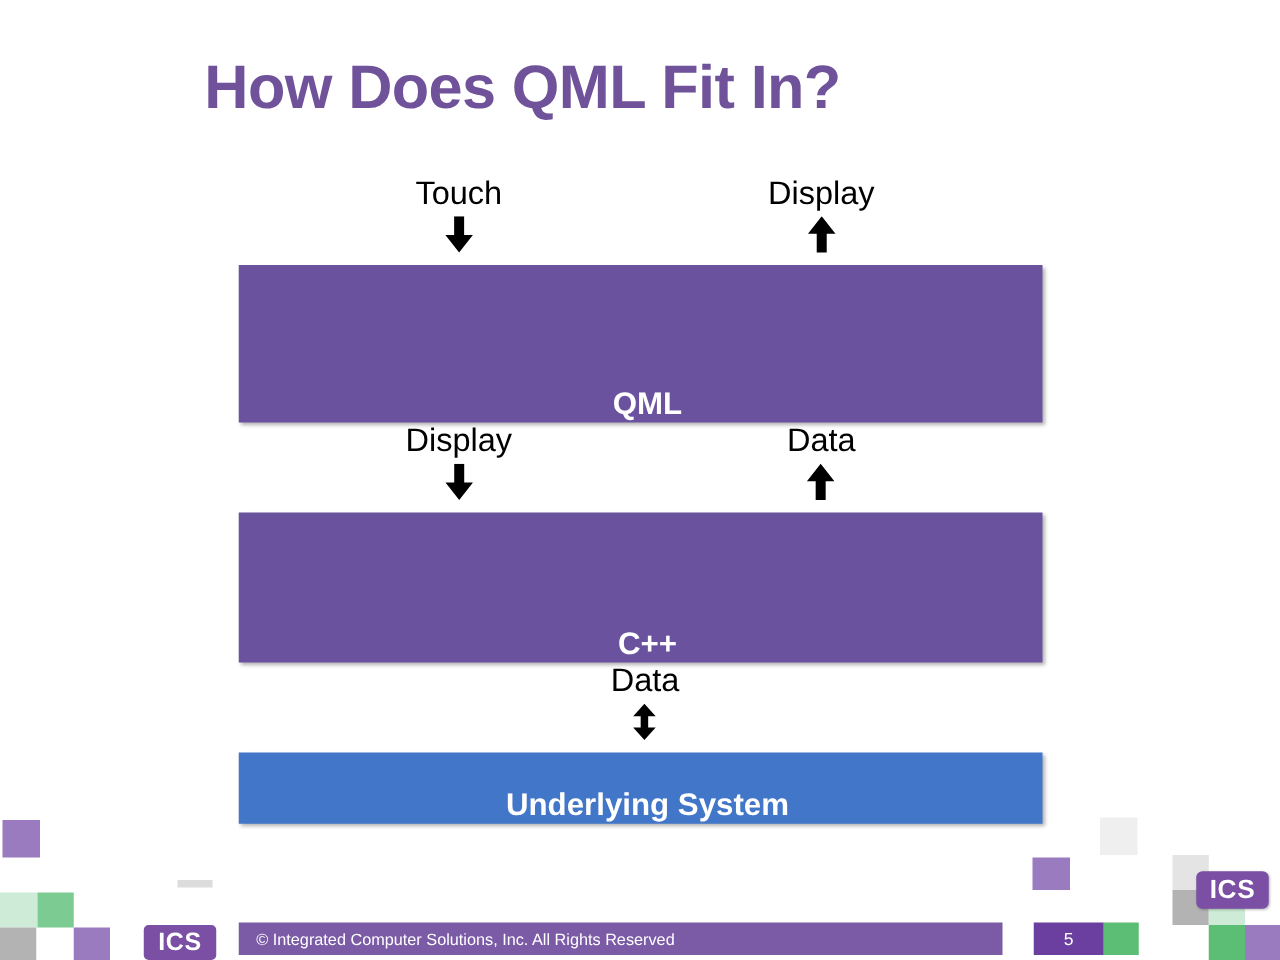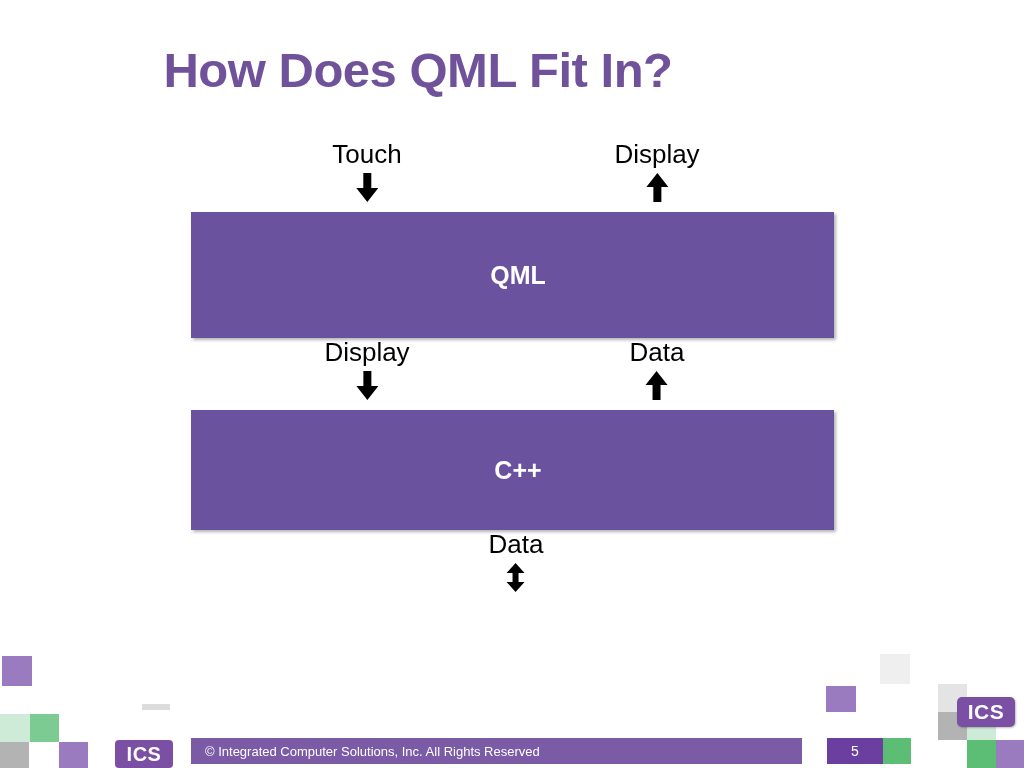--- a/index.html
+++ b/index.html
@@ -70,21 +70,21 @@
   .col-left  { left: 176px; }
   .col-right { left: 466px; }
   .col-mid   { left: 325px; }
 
   
   .layer {
     position: relative;
     width: 643px;
     box-sizing: border-box;
     display: flex;
-    align-items: center;
+    align-items: flex-end;
     justify-content: center;
     color: #ffffff;
     font-weight: bold;
     font-size: 25px;
     box-shadow: 2px 2px 3px rgba(0,0,0,0.30);
     padding-left: 11px;
   }
   .layer-qml {
     height: 126px;
     background: #6A529F;
@@ -249,20 +249,23 @@
       <div class="flow-label col-mid">
         <span class="lbl-text">Data</span>
         <span class="arrow-wrap">
           <svg width="22" height="30" viewBox="0 0 22 30" aria-hidden="true">
             <polygon points="11,0 20,10 14,10 14,19 20,19 11,29 2,19 8,19 8,10 2,10" fill="#000000"></polygon>
           </svg>
         </span>
       </div>
     </div>
 
+    <div class="layer layer-sys">
+      <span>Underlying System</span>
+    </div>
 
   </div>
 
   <div class="deco d-bl-purple-top"></div>
   <div class="deco d-bl-lgreen"></div>
   <div class="deco d-bl-green"></div>
   <div class="deco d-bl-gray"></div>
   <div class="deco d-bl-purple2"></div>
   <div class="deco d-bl-dash"></div>
 

